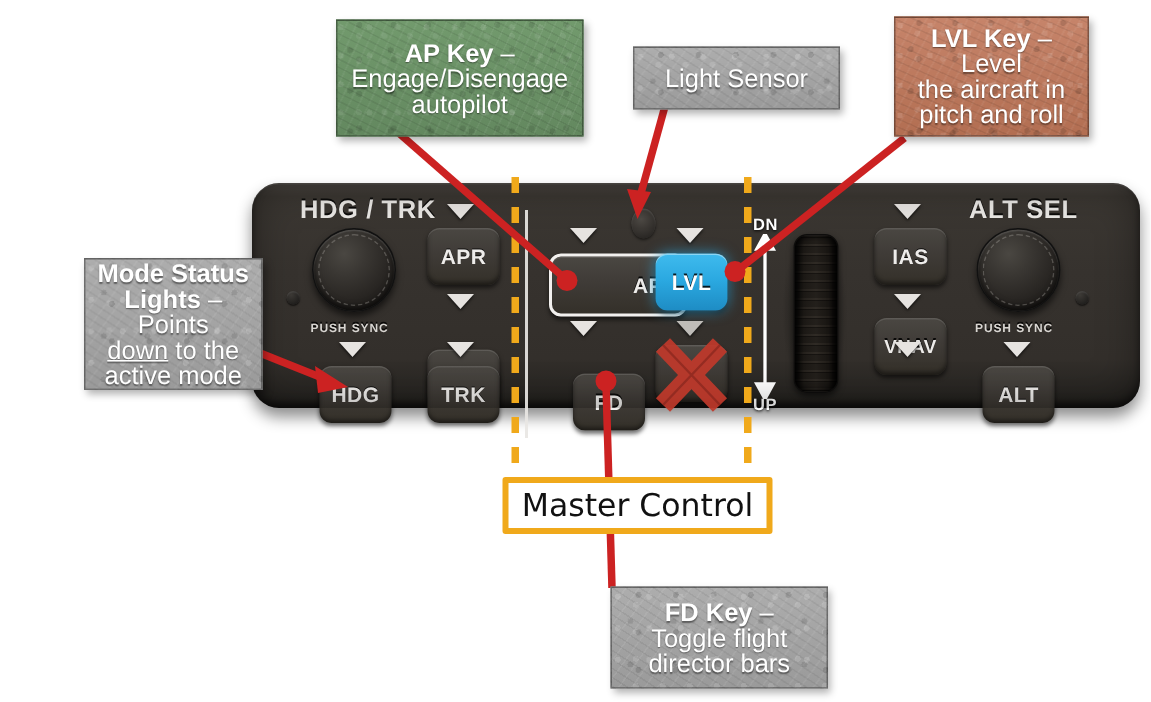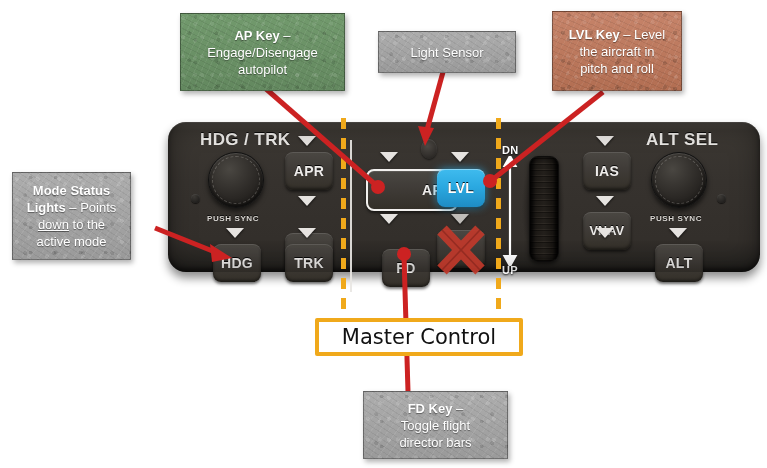--- a/index.html
+++ b/index.html
@@ -218,31 +218,32 @@
     background: #e8e6e3;
     opacity: 0.92;
     z-index: 20;
   }
 
   
   .callout {
     position: absolute;
     box-sizing: border-box;
     color: #ffffff;
-    font-size: 13px;
+    font-size: 17px;
     line-height: 17px;
     text-align: center;
     display: flex;
     align-items: center;
     justify-content: center;
     padding: 4px 6px;
     border: 1px solid rgba(0,0,0,0.35);
     box-shadow: 2px 3px 5px rgba(0,0,0,0.30);
     text-shadow: 0 1px 1px rgba(0,0,0,0.45);
     z-index: 50;
+    margin-left: 44px;
   }
   .callout b { font-weight: bold; }
   .callout u { text-decoration: underline; }
 
   
   .tex-green {
     background-color: #6b9068;
     background-image:
       radial-gradient(circle at 12% 22%, rgba(255,255,255,0.10) 0 2px, transparent 2px),
       radial-gradient(circle at 63% 11%, rgba(0,0,0,0.10) 0 2px, transparent 2px),
@@ -378,21 +379,21 @@
     <div class="micro-label" style="left:482px; top:92px;">PUSH SYNC</div>
 
     <div class="tri" style="left:501px; top:106px;"></div>
 
     <div class="pbtn" style="left:487px; top:122px;">ALT</div>
   </div>
 
   <div class="dash-line" style="left:341px; top:118px; height:202px;"></div>
   <div class="dash-line" style="left:496px; top:118px; height:202px;"></div>
 
-  <div class="master-box" style="left:315px; top:318px; width:208px; height:38px;">Master Control</div>
+  <div class="master-box" style="left:335px; top:318px; width:180px; height:38px;">Master Control</div>
 
   <svg id="connectors" viewBox="0 0 767 468">
 
     <g>
       <line x1="265" y1="88" x2="377" y2="186" stroke="#cc2222" stroke-width="5"></line>
       <circle cx="378" cy="187" r="7" fill="#cc2222"></circle>
     </g>
 
     <g>
       <line x1="443" y1="72" x2="427" y2="130" stroke="#cc2222" stroke-width="5"></line>

